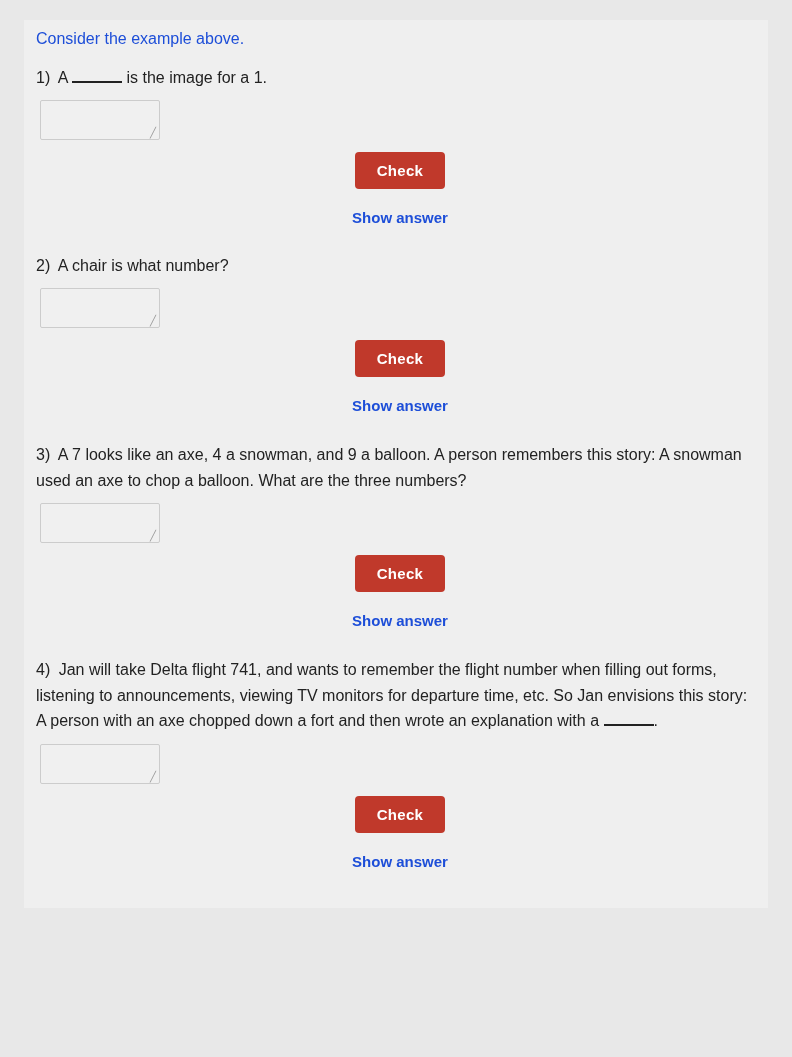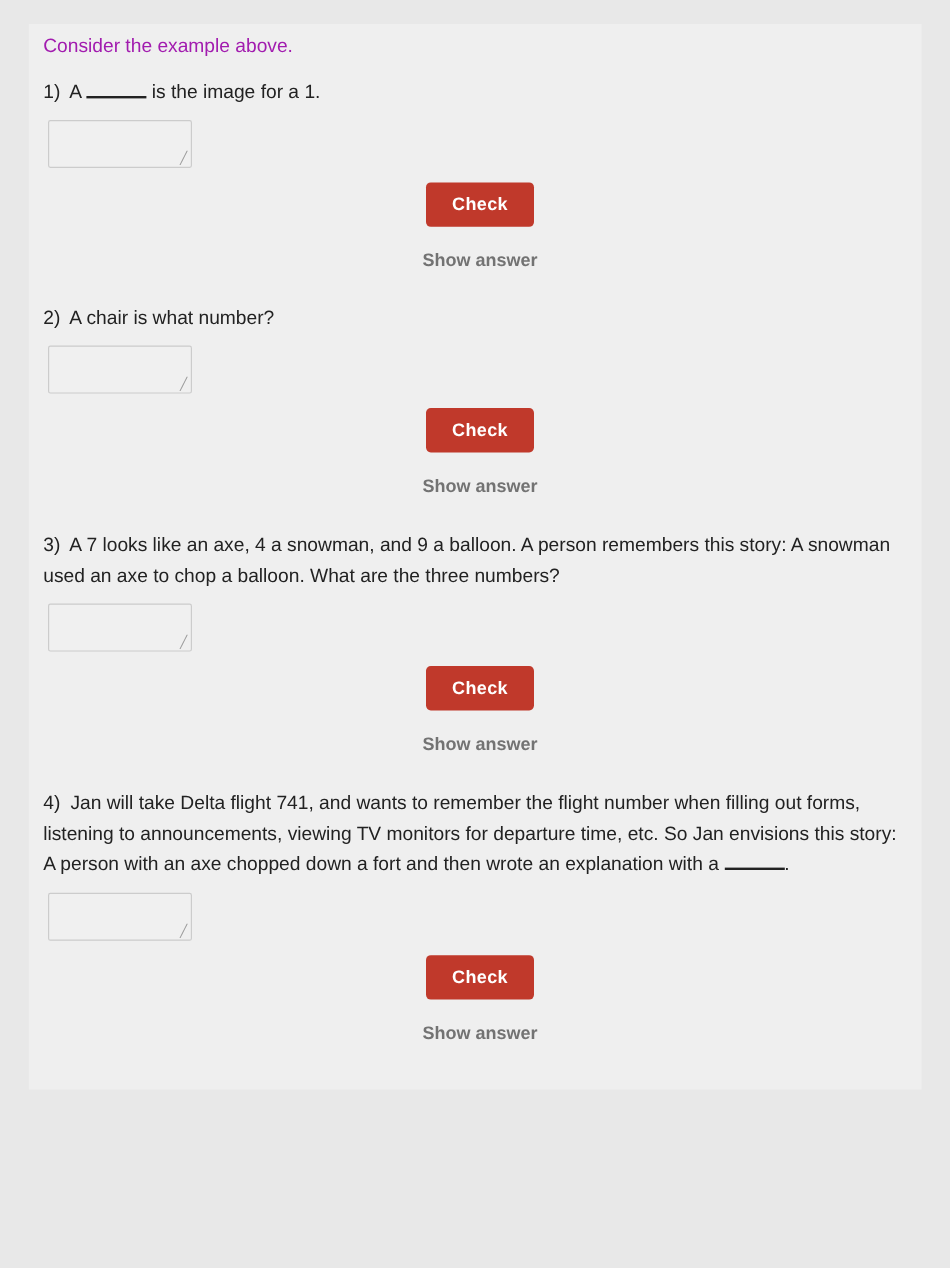--- a/index.html
+++ b/index.html
@@ -18,21 +18,21 @@
       padding: 20px 24px;
     }
 
     .page-container {
       background-color: #efefef;
       padding: 10px 8px;
     }
 
     .intro-text {
       font-size: 16px;
-      color: #a21caf;
+      color: #1d4ed8;
       margin-bottom: 18px;
       padding-left: 4px;
     }
 
     .question-block {
       margin-bottom: 28px;
     }
 
     .question-text {
       font-size: 16px;
@@ -83,21 +83,21 @@
       border: none;
       border-radius: 4px;
       padding: 10px 22px;
       font-size: 15px;
       font-weight: bold;
       cursor: pointer;
       letter-spacing: 0.3px;
     }
 
     .show-answer-link {
-      color: #737373;
+      color: #1d4ed8;
       font-size: 15px;
       font-weight: bold;
       cursor: pointer;
       background: none;
       border: none;
       text-decoration: none;
     }
 
     .question-multi-line {
       font-size: 16px;

